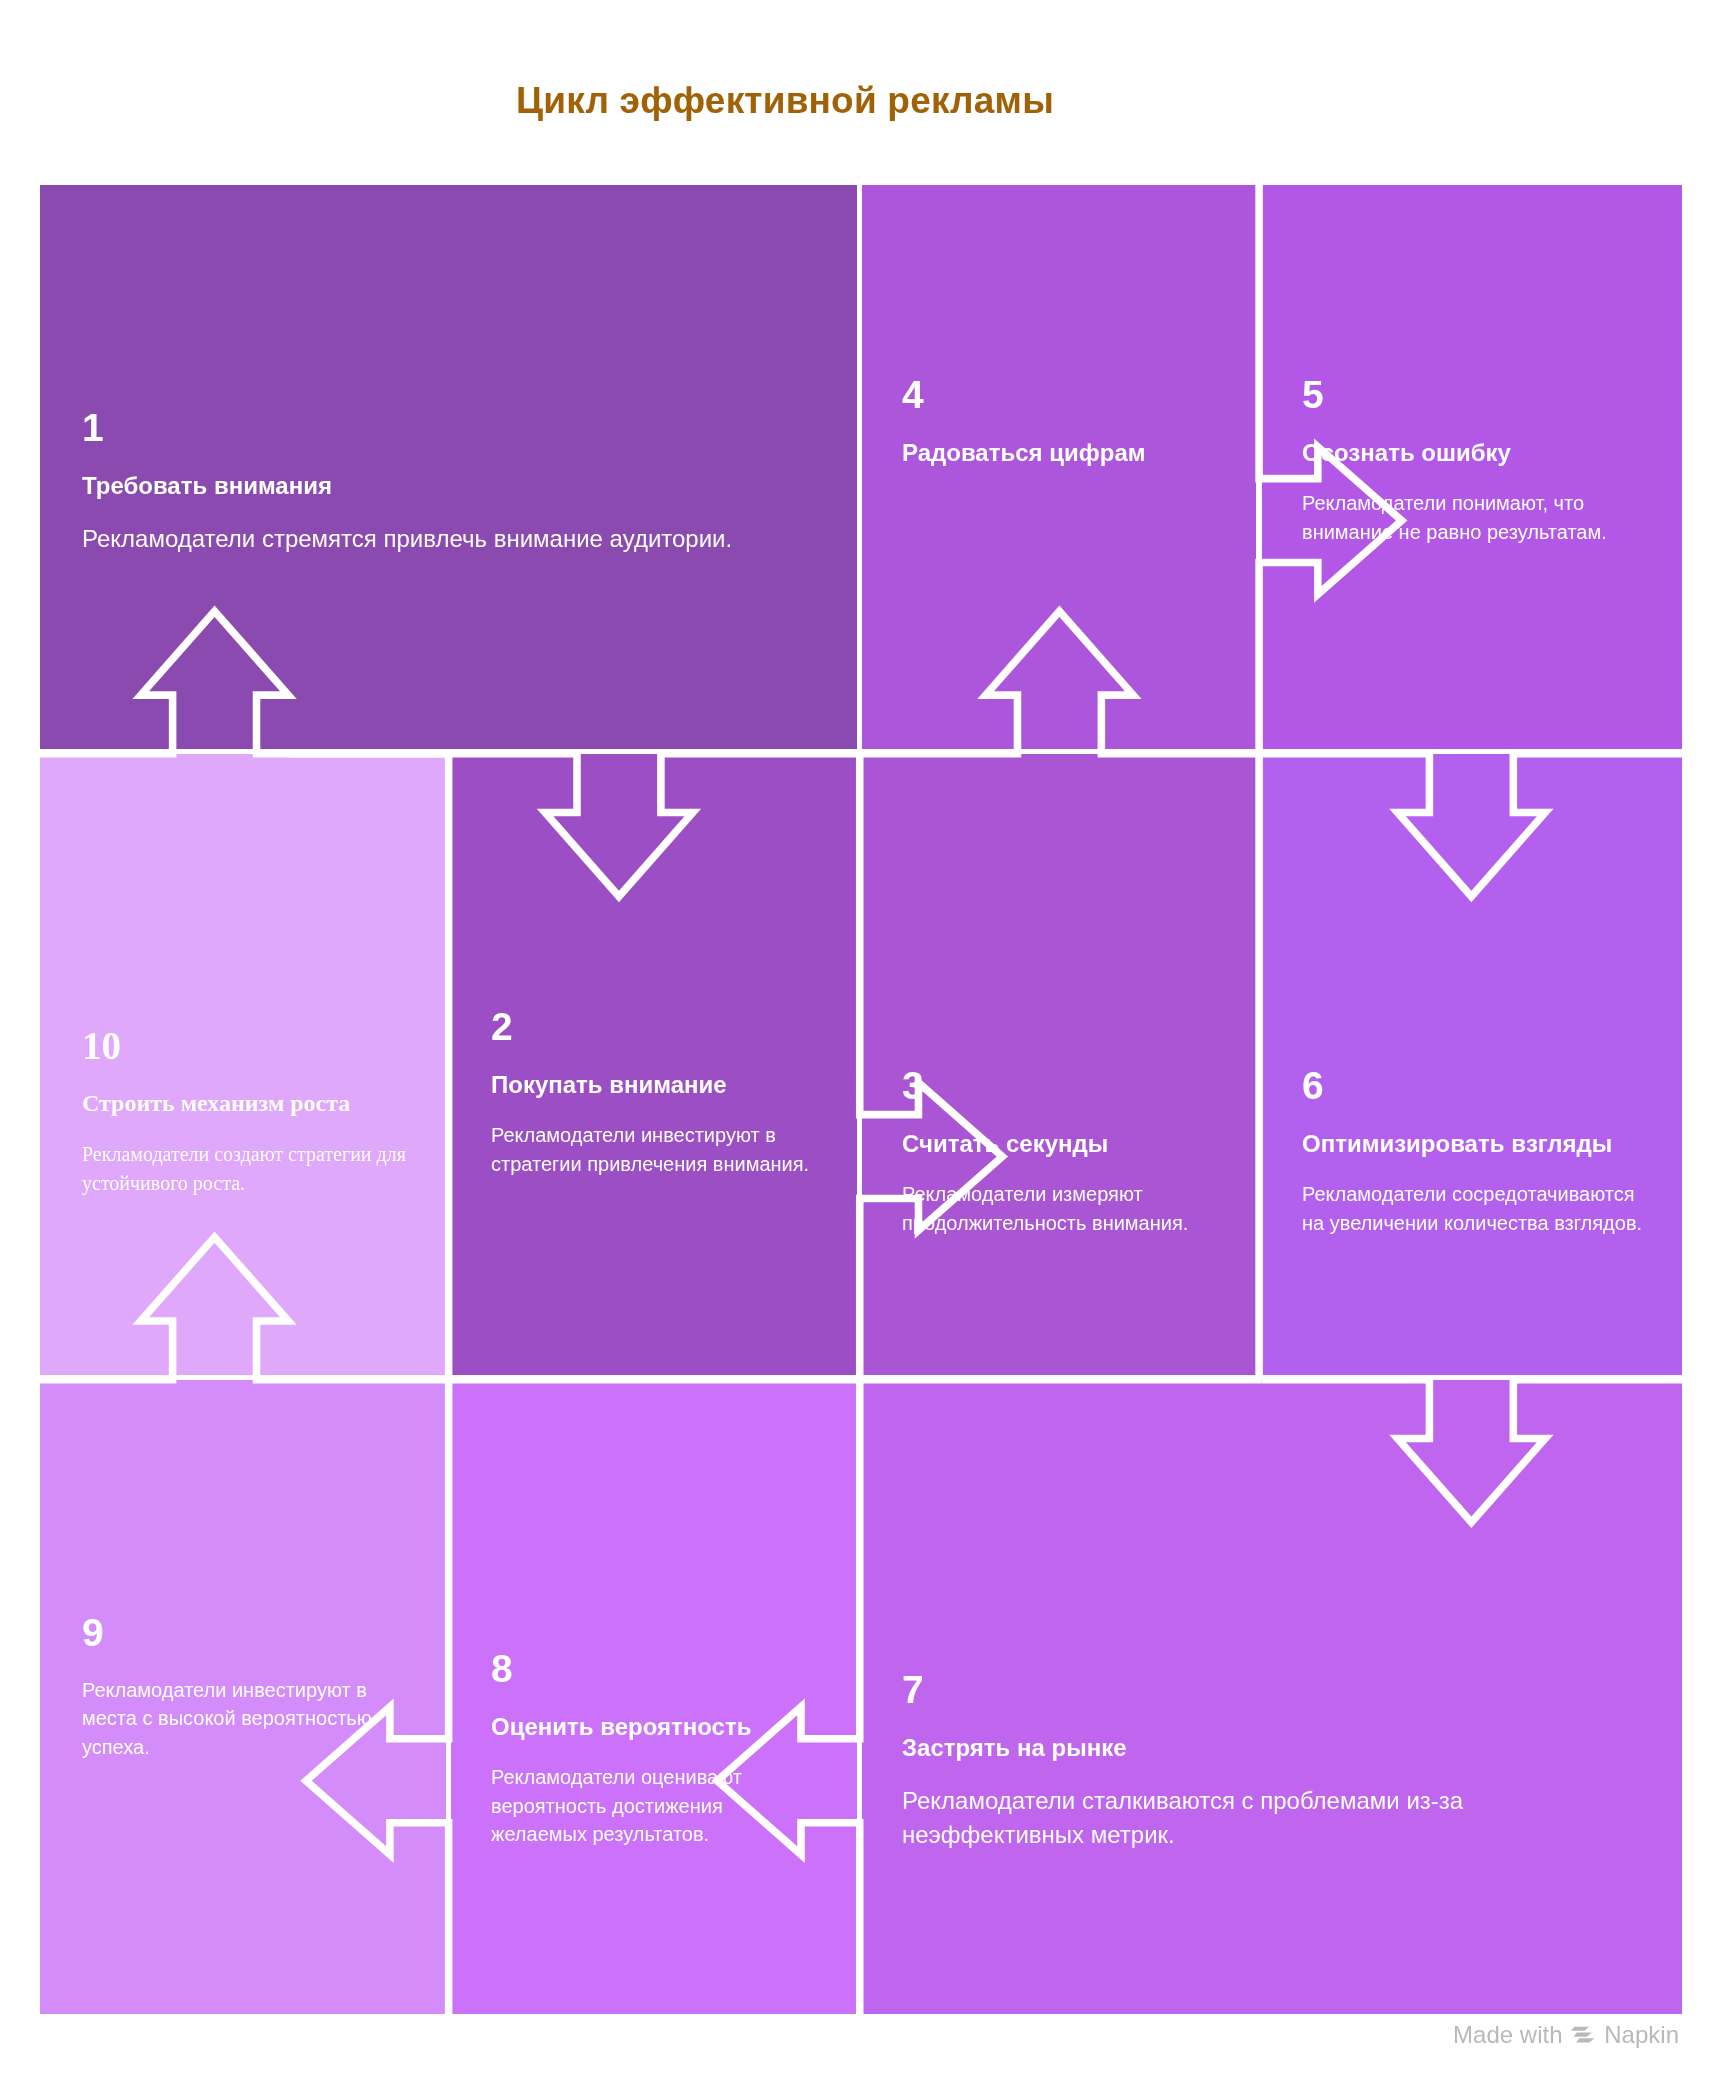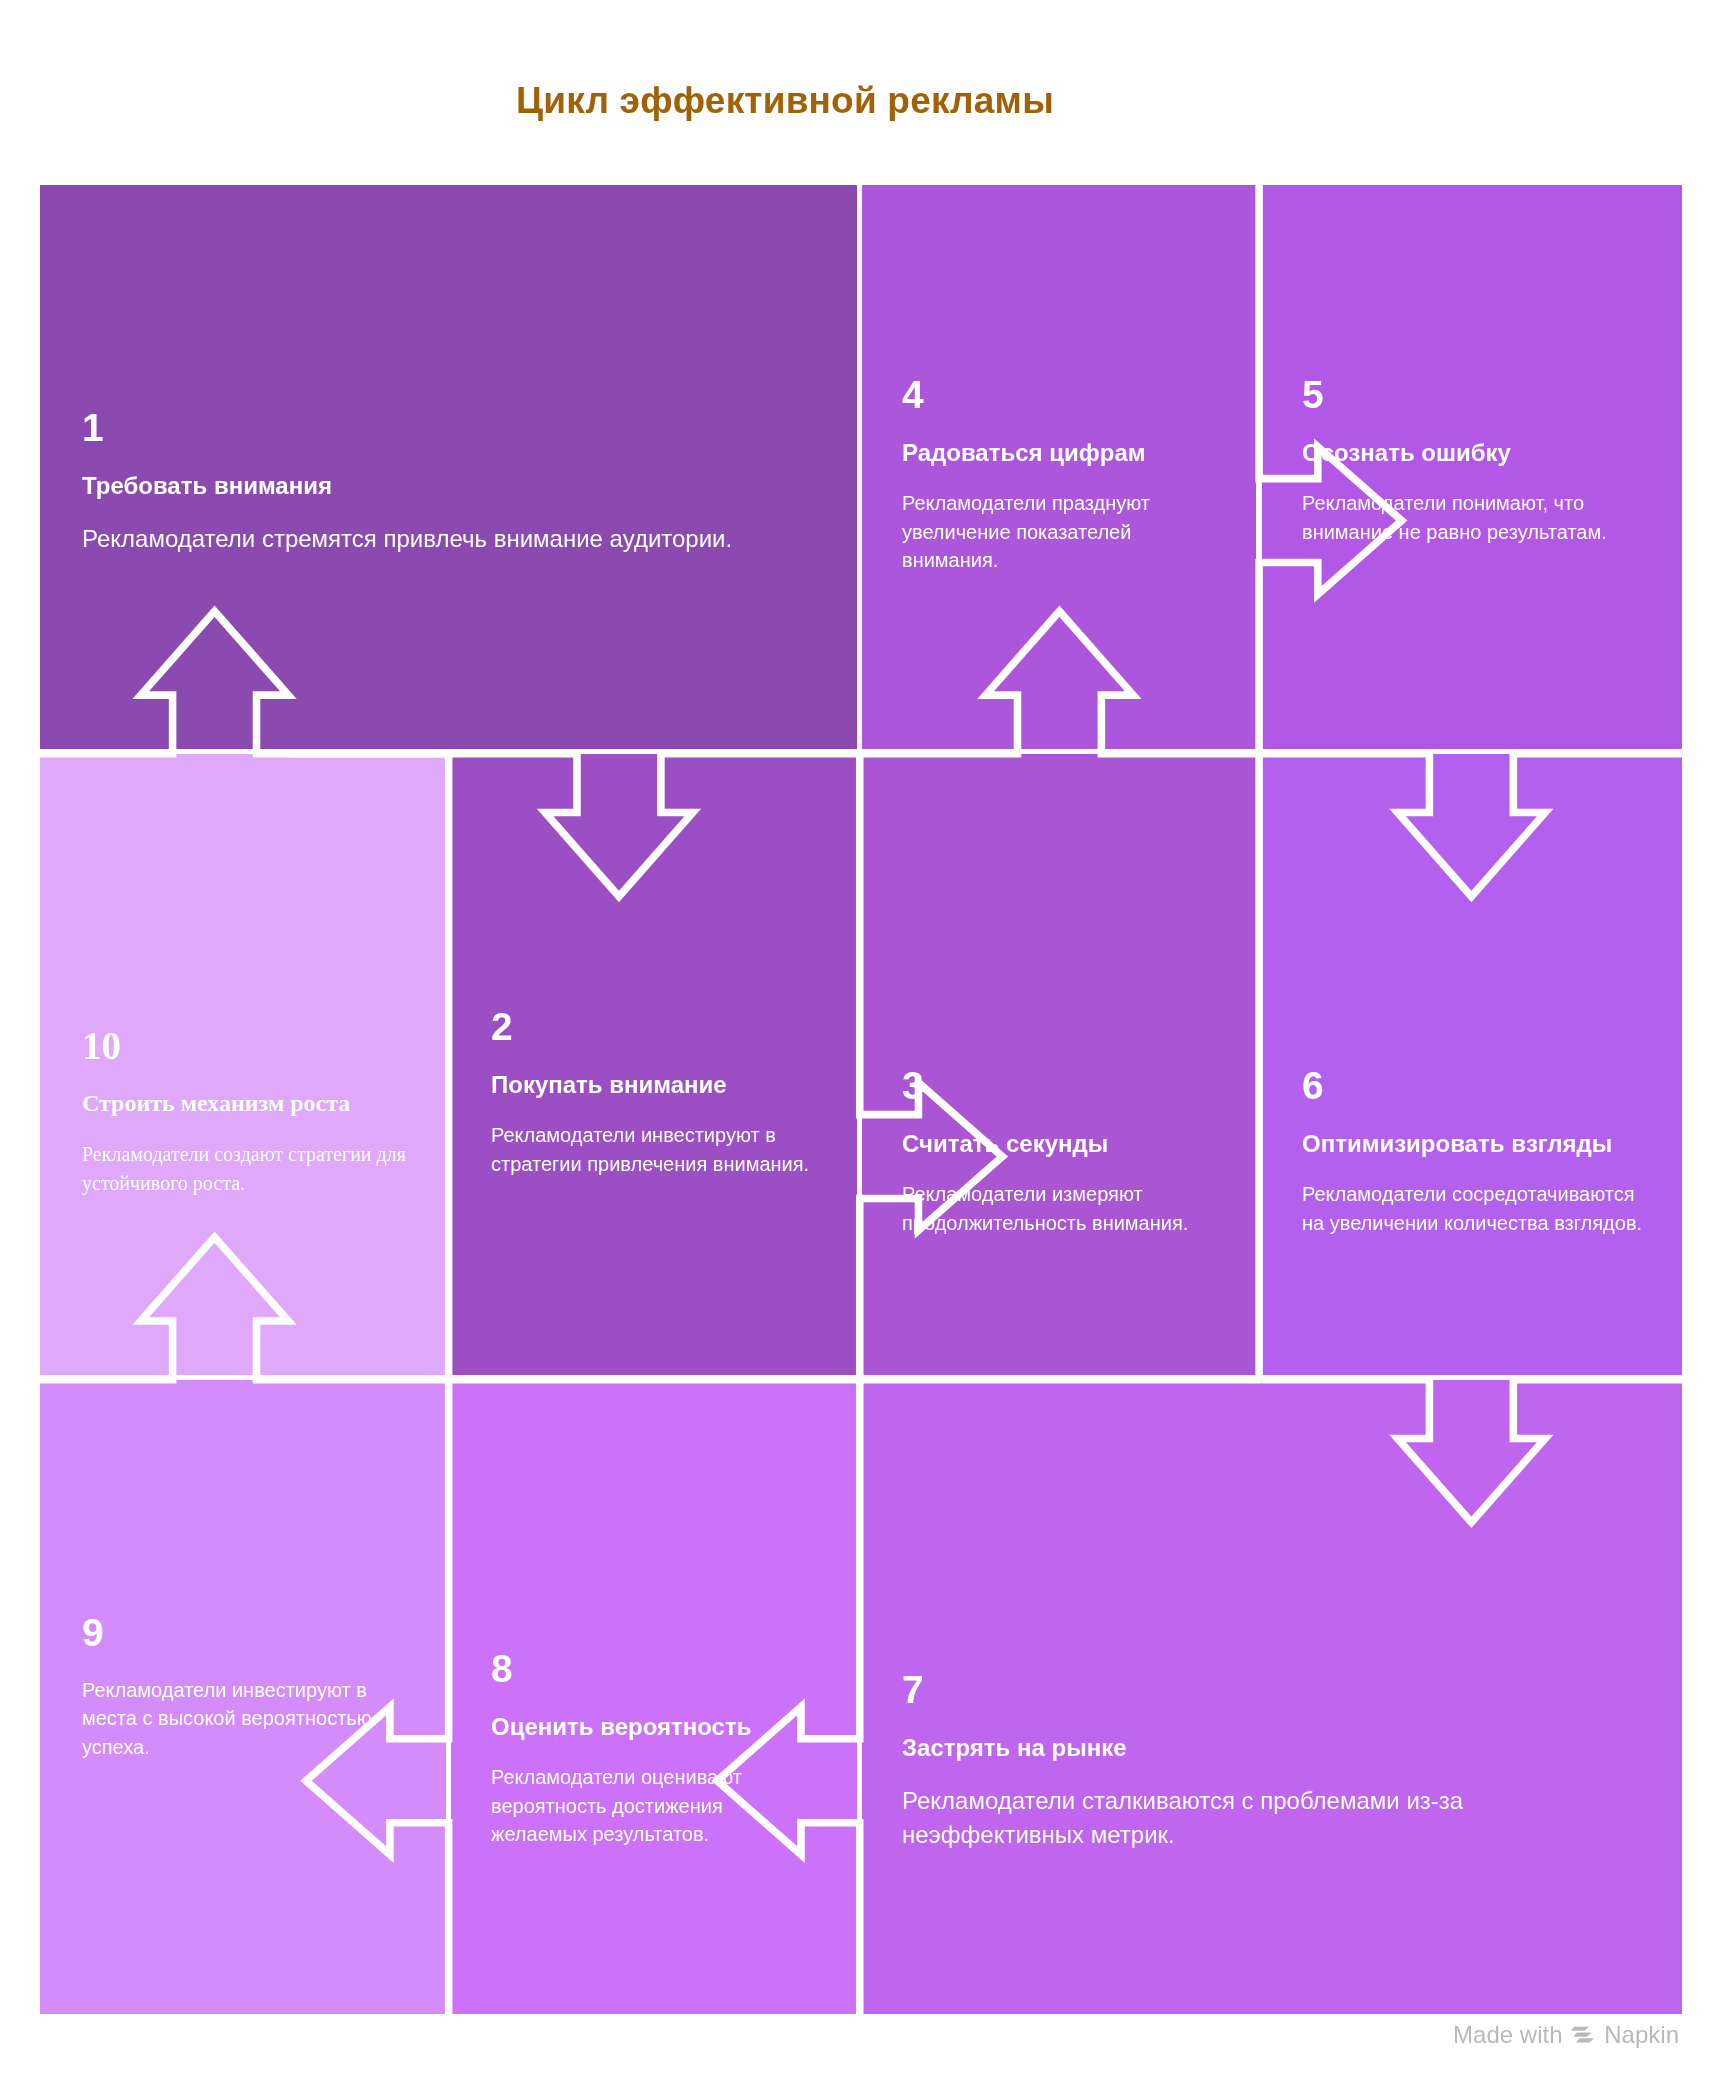--- a/index.html
+++ b/index.html
@@ -140,21 +140,20 @@
         <div class="num">1</div>
         <div class="head">Требовать внимания</div>
         <div class="body">Рекламодатели стремятся привлечь внимание аудитории.</div>
       </div>
     </div>
 
     <div class="cell" id="c4">
       <div class="inner">
         <div class="num">4</div>
         <div class="head">Радоваться цифрам</div>
-        <div class="body">Рекламодатели празднуют увеличение показателей внимания.</div>
       </div>
     </div>
 
     <div class="cell" id="c5">
       <div class="inner">
         <div class="num">5</div>
         <div class="head">Осознать ошибку</div>
         <div class="body">Рекламодатели понимают, что внимание не равно результатам.</div>
       </div>
     </div>

